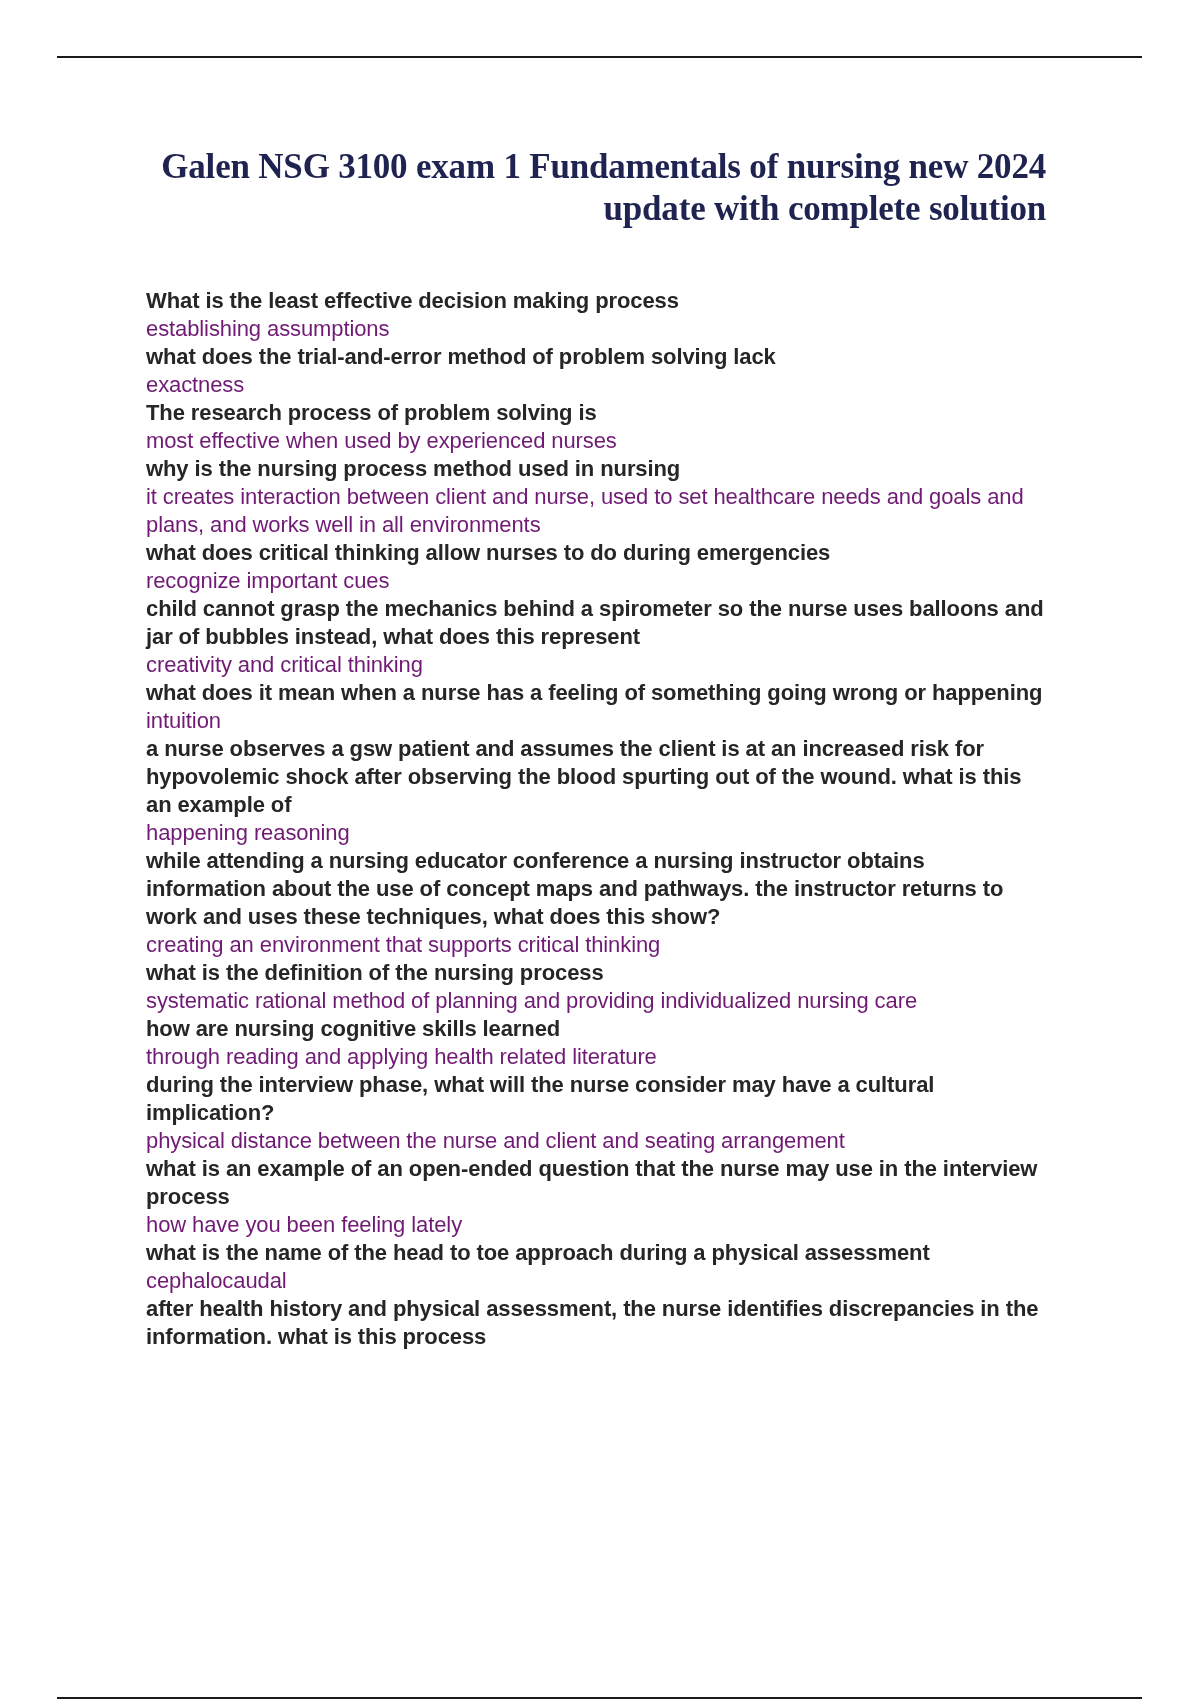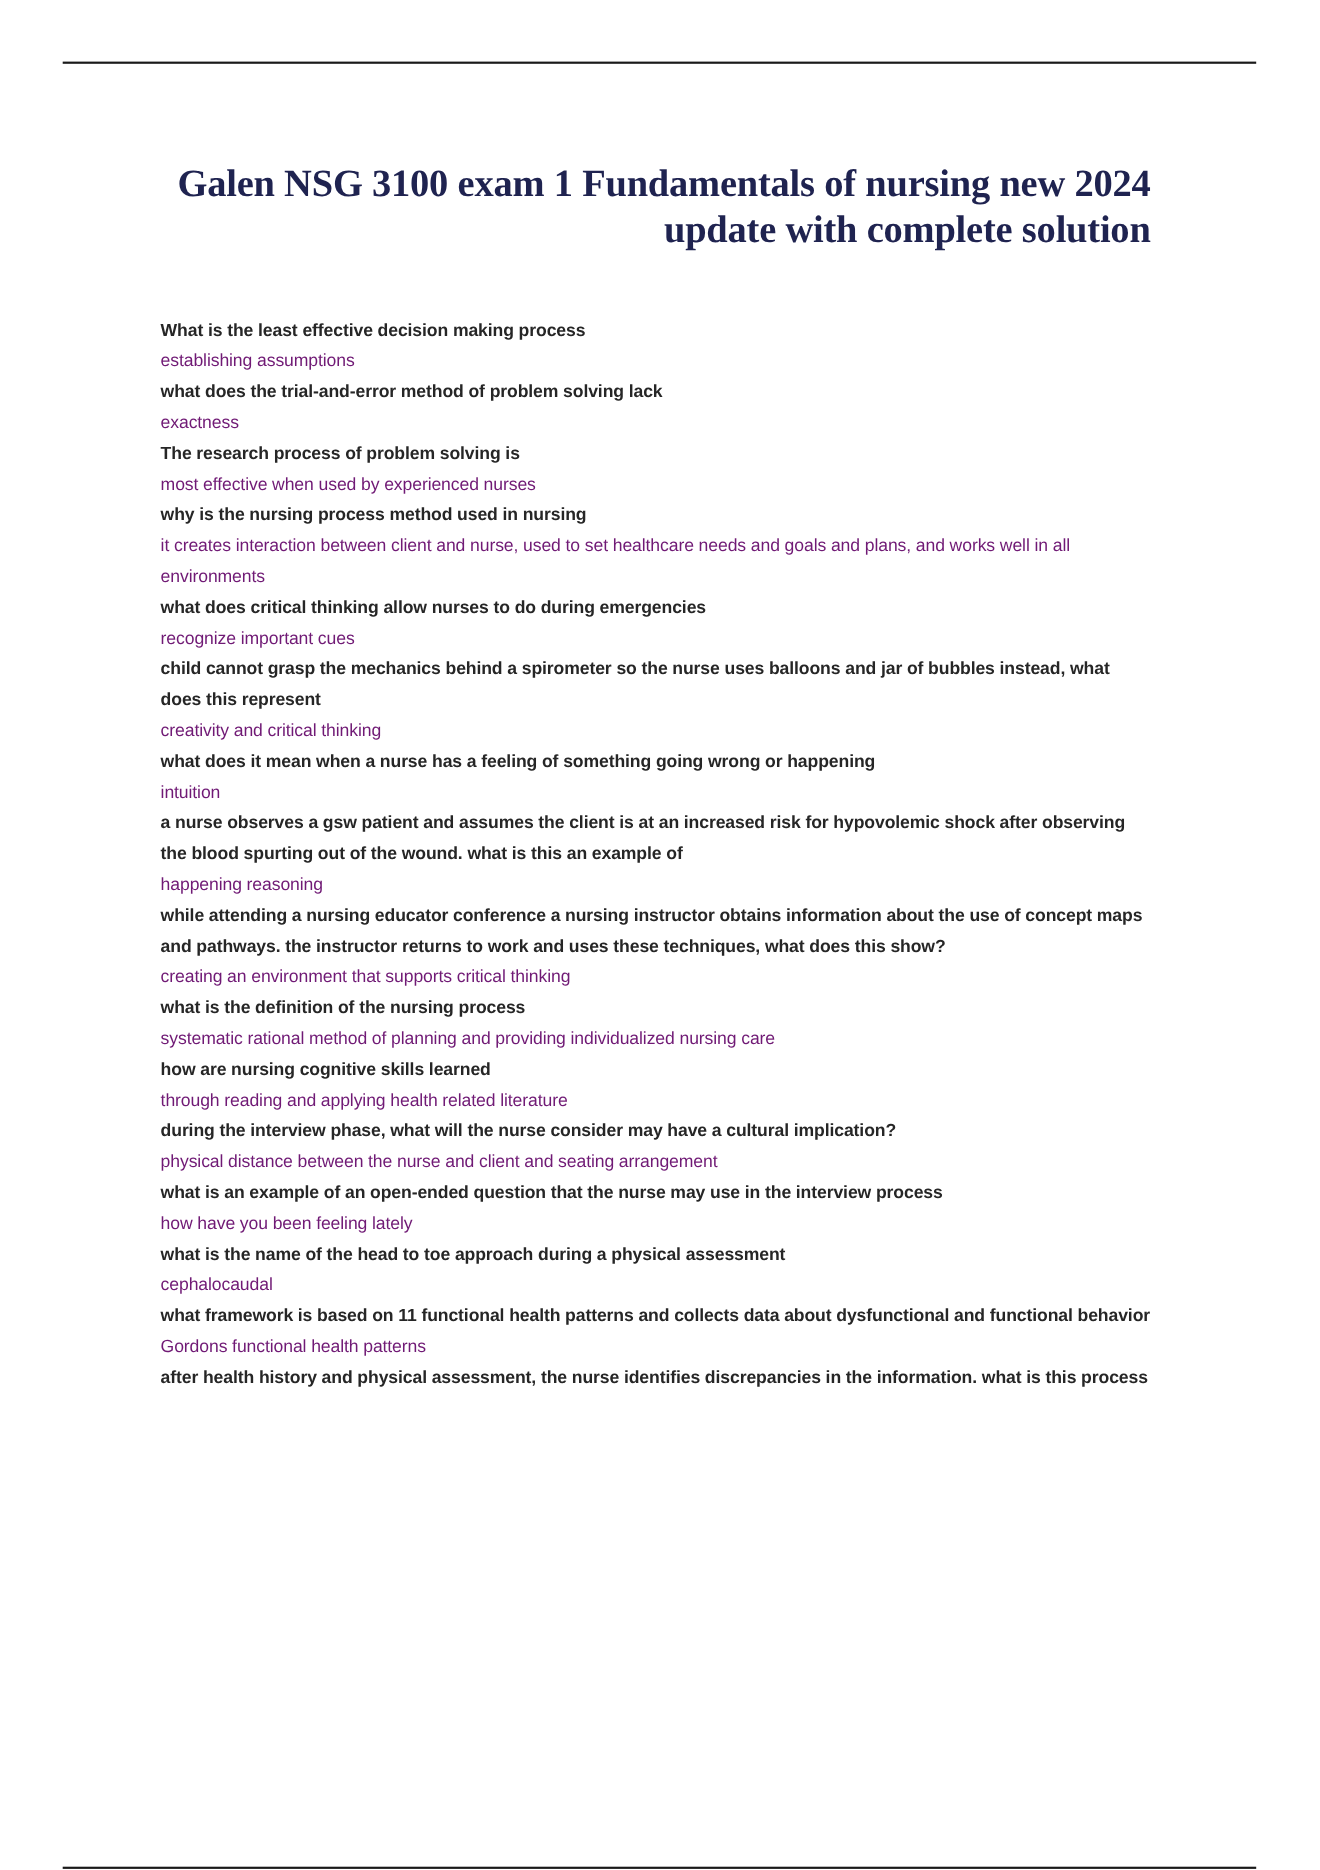--- a/index.html
+++ b/index.html
@@ -35,21 +35,21 @@
     color: #1f2350;
     letter-spacing: -0.2px;
     text-align: right;
   }
   .qa-list {
     position: absolute;
     left: 146px;
     top: 287px;
     width: 900px;
     font-family: "Liberation Sans", "DejaVu Sans", sans-serif;
-    font-size: 16px;
+    font-size: 22px;
     line-height: 28px;
   }
   .qa-item { margin: 0; }
   .question {
     font-weight: bold;
     color: #262626;
     margin: 0;
     letter-spacing: -0.1px;
   }
   .answer {
@@ -117,21 +117,17 @@
   </div>
   <div class="qa-item">
     <p class="question">what is an example of an open-ended question that the nurse may use in the interview process</p>
     <p class="answer">how have you been feeling lately</p>
   </div>
   <div class="qa-item">
     <p class="question">what is the name of the head to toe approach during a physical assessment</p>
     <p class="answer">cephalocaudal</p>
   </div>
   <div class="qa-item">
-    <p class="question">what framework is based on 11 functional health patterns and collects data about dysfunctional and functional behavior</p>
-    <p class="answer">Gordons functional health patterns</p>
-  </div>
-  <div class="qa-item">
     <p class="question">after health history and physical assessment, the nurse identifies discrepancies in the information. what is this process</p>
   </div>
 </div>
 
 <div class="rule bottom"></div>
 
 </body></html>

